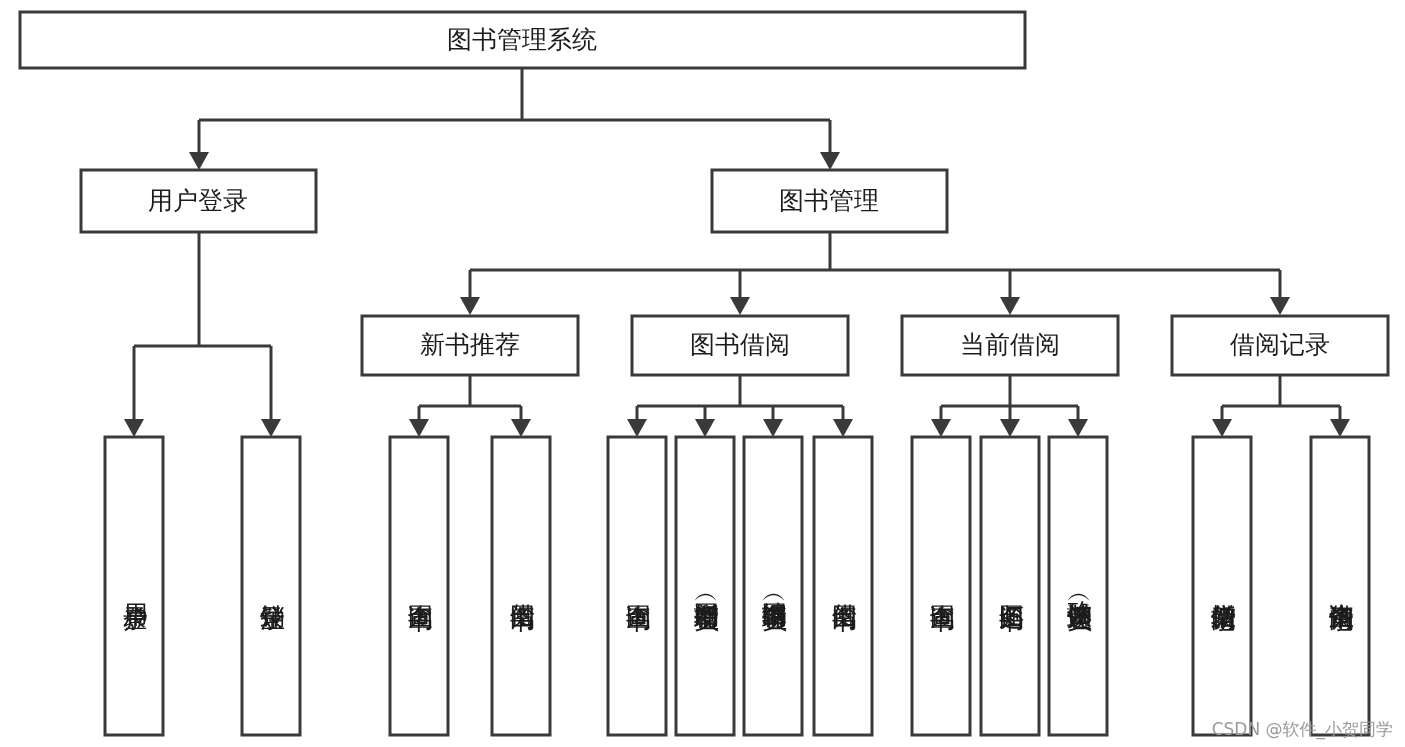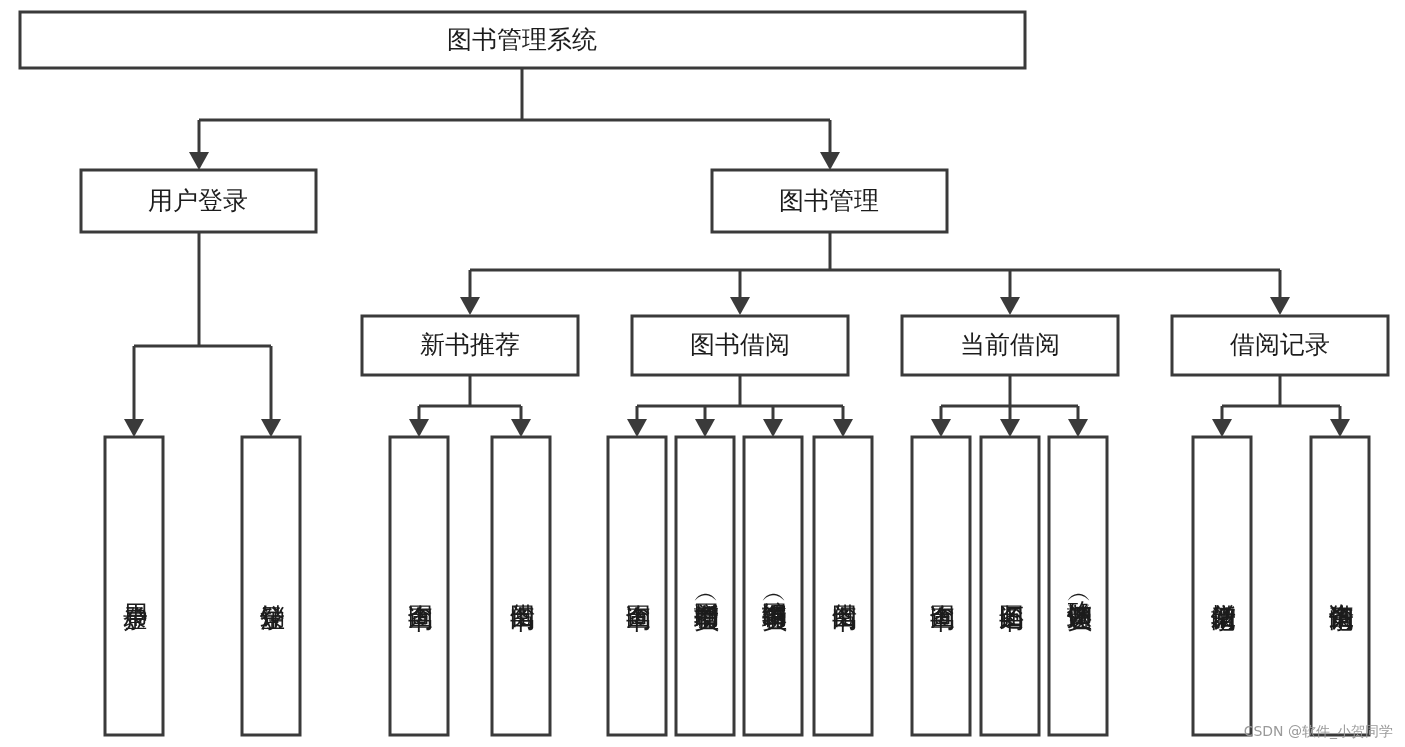--- a/index.html
+++ b/index.html
@@ -55,21 +55,21 @@
     font-size: 25px;
     writing-mode: vertical-rl;
     text-orientation: upright;
     letter-spacing: 1px;
   }
   .watermark {
     position: absolute;
     right: 12px;
     bottom: 6px;
     font-family: "DejaVu Sans", "Liberation Sans", sans-serif;
-    font-size: 14px;
+    font-size: 17px;
     color: #9a9a9a;
     white-space: nowrap;
     pointer-events: none;
   }
 </style>
 </head>
 <body>
 
 <div id="diagram-root">
 

